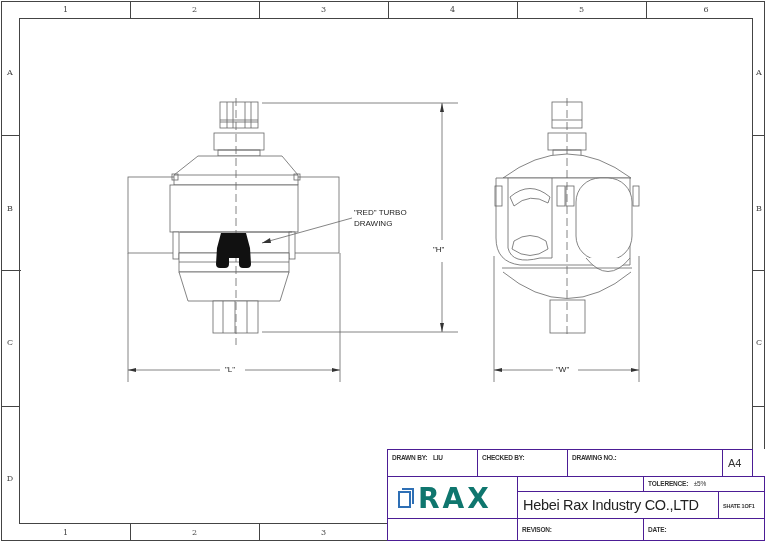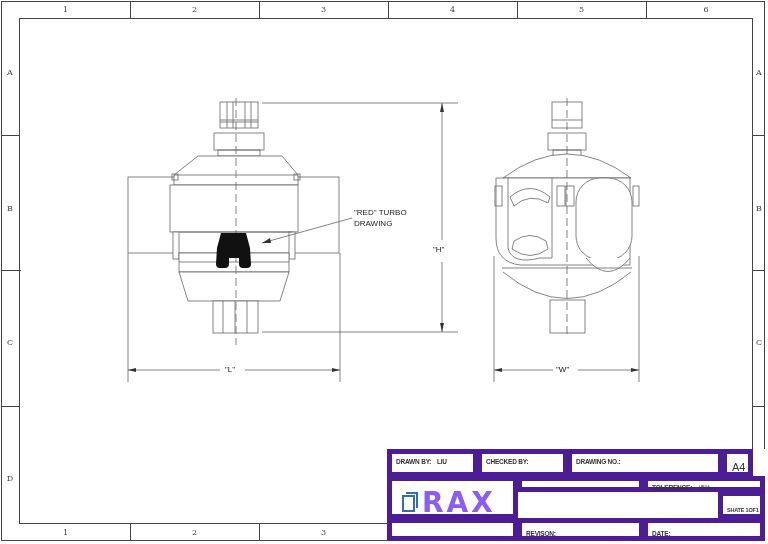--- a/index.html
+++ b/index.html
@@ -1,21 +1,21 @@
 <!DOCTYPE html>
 <html><head>
 <meta charset="utf-8">
 <style>
   html,body{margin:0;padding:0;background:#fff;}
   body{width:768px;height:544px;position:relative;overflow:hidden;font-family:"Liberation Sans",sans-serif;color:#222;}
   .abs{position:absolute;}
   .outer{left:1px;top:1px;width:764px;height:540px;border:1.5px solid #444;box-sizing:border-box;}
   .inner{left:19px;top:18px;width:734px;height:506px;border:1.5px solid #444;box-sizing:border-box;}
   .zone-label{font-family:"DejaVu Serif",serif;font-size:8px;color:#444;text-align:center;}
-  .tb-cell{position:absolute;border:5px solid #4c1d95;box-sizing:border-box;font-size:6.5px;font-weight:bold;color:#333;padding:4px 0 0 4px;letter-spacing:-0.2px;}
+  .tb-cell{position:absolute;border:1px solid #4c1d95;box-sizing:border-box;font-size:6.5px;font-weight:bold;color:#333;padding:4px 0 0 4px;letter-spacing:-0.2px;}
 </style>
 </head>
 <body>
 
 <div class="abs outer"></div>
 <div class="abs inner"></div>
 
 <div class="abs" style="left:1px;top:1px;width:764px;height:17px;">
   <div class="abs zone-label" style="left:0;top:4px;width:129px;">1</div>
   <div class="abs" style="left:129px;top:0;width:1px;height:17px;background:#444;"></div>
@@ -182,29 +182,32 @@
   </div>
   <div class="tb-cell" style="left:335px;top:0;width:31px;height:28px;font-size:11px;font-weight:normal;padding:7px 0 0 5px;">
     <span>A4</span>
   </div>
 
   <div class="tb-cell" style="left:0;top:27px;width:131px;height:43px;padding:0;">
     <div class="abs" style="left:10px;top:11px;width:16px;height:20px;">
       <div class="abs" style="left:0;top:3px;width:13px;height:17px;border:2.5px solid #2e6fb5;box-sizing:border-box;"></div>
       <div class="abs" style="left:4px;top:0;width:12px;height:16px;border-top:2.5px solid #2e6fb5;border-right:2.5px solid #2e6fb5;box-sizing:border-box;"></div>
     </div>
-    <div class="abs" style="left:30px;top:5px;font-size:28px;font-weight:900;color:#8b5cf6;letter-spacing:3px;font-family:'DejaVu Sans',sans-serif;">RAX</div>
+    <div class="abs" style="left:30px;top:5px;font-size:28px;font-weight:900;color:#0f766e;letter-spacing:3px;font-family:'DejaVu Sans',sans-serif;">RAX</div>
   </div>
 
   <div class="tb-cell" style="left:130px;top:27px;width:127px;height:16px;"></div>
   <div class="tb-cell" style="left:256px;top:27px;width:122px;height:16px;padding-top:3px;">
     <span>TOLERENCE:</span>
     <span style="margin-left:4px;font-weight:normal;">±5%</span>
   </div>
 
+  <div class="tb-cell" style="left:130px;top:42px;width:202px;height:28px;font-size:14.5px;font-weight:normal;padding:5px 0 0 5px;color:#222;letter-spacing:-0.3px;">
+    <span>Hebei Rax Industry CO.,LTD</span>
+  </div>
   <div class="tb-cell" style="left:331px;top:42px;width:47px;height:28px;padding:11px 0 0 4px;font-size:5.5px;">
     <span>SHATE 1OF1</span>
   </div>
 
   <div class="tb-cell" style="left:0;top:69px;width:131px;height:23px;"></div>
   <div class="tb-cell" style="left:130px;top:69px;width:127px;height:23px;padding-top:7px;">
     <span>REVISON:</span>
   </div>
   <div class="tb-cell" style="left:256px;top:69px;width:122px;height:23px;padding-top:7px;">
     <span>DATE:</span>

